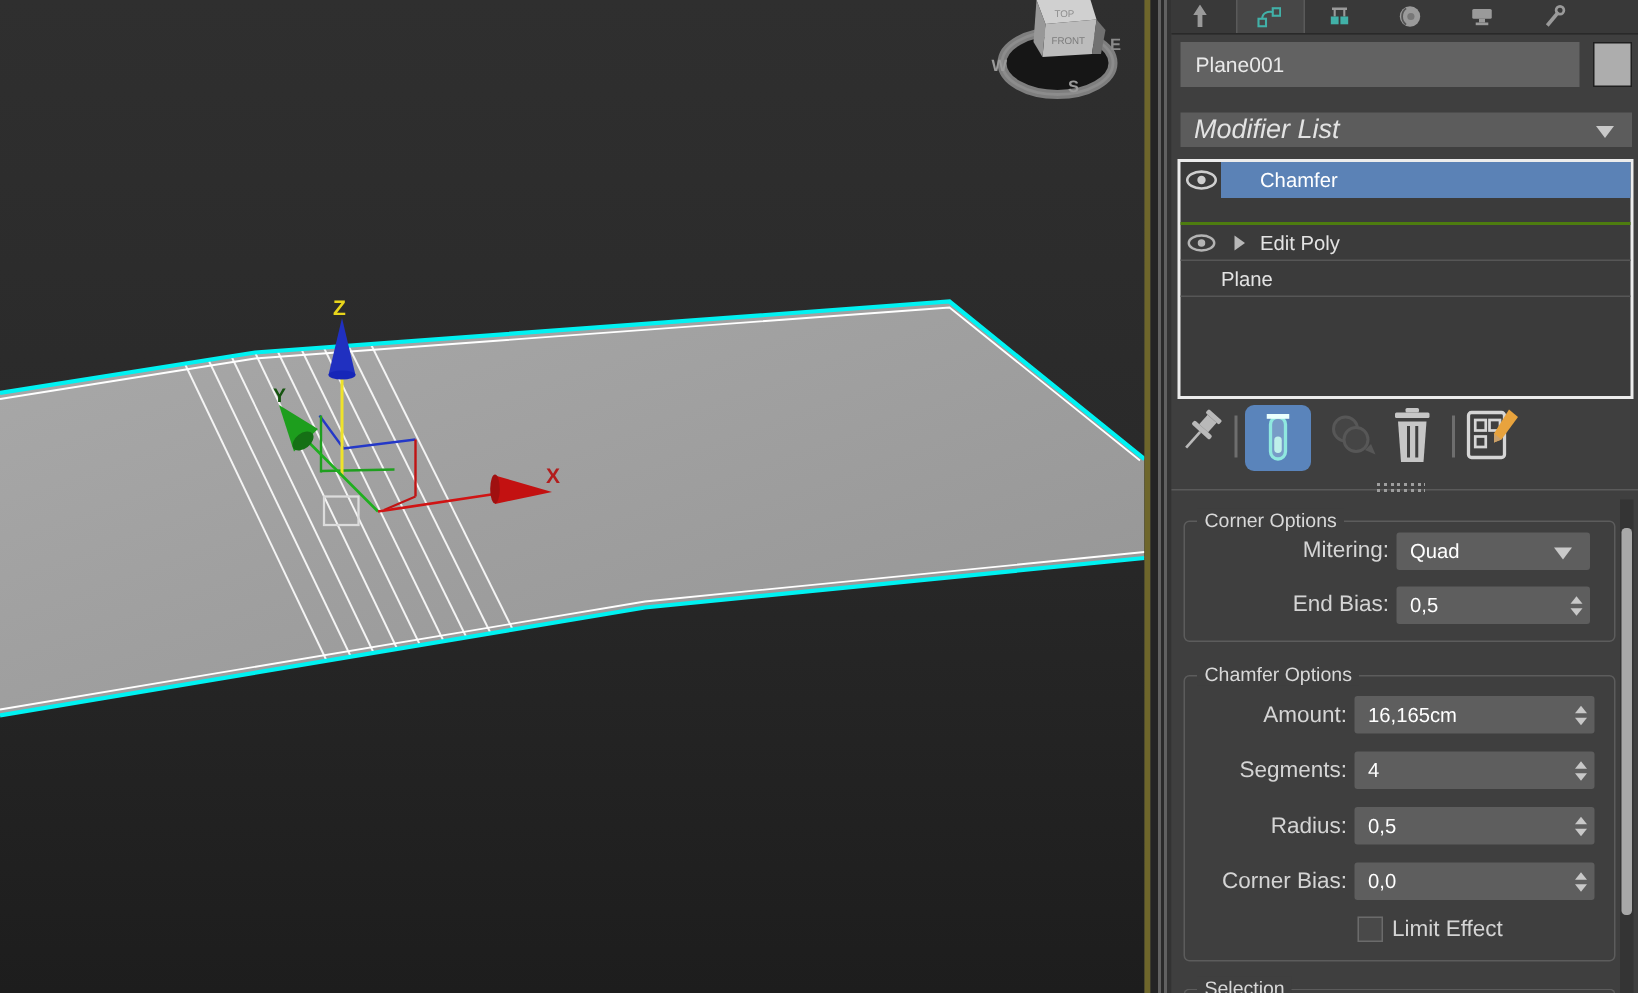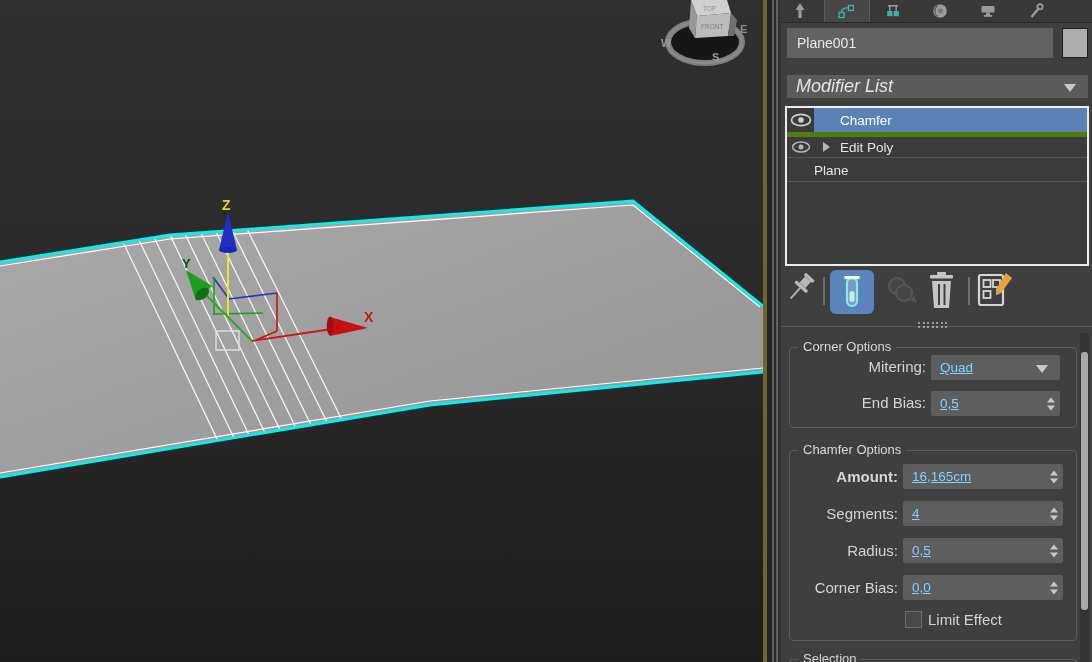--- a/index.html
+++ b/index.html
@@ -36,21 +36,21 @@
   .activebtn{position:absolute;left:49px;top:270px;width:44px;height:44px;background:#5a84bb;border-radius:6px;}
   .pdivider{position:absolute;left:0;top:326px;width:311px;height:1px;background:#5a5a5a;}
   .dots{position:absolute;left:137px;top:322px;width:32px;height:9px;}
   .dotrow{height:2px;margin-bottom:2px;background:repeating-linear-gradient(90deg,#9e9e9e 0 2px,transparent 2px 4.5px);}
   .groupbox{position:absolute;border:1px solid #5c5c5c;border-radius:4px;box-sizing:border-box;}
   .legend{position:absolute;top:-9px;left:8px;background:#3f3f3f;padding:0 5px;color:#d8d8d8;
           font-size:13px;white-space:nowrap;}
   .flabel{position:absolute;color:#d4d4d4;font-size:15px;text-align:right;}
   .fieldbox{position:absolute;background:#5e5e5e;border-radius:2px;}
   .fval{position:absolute;left:0;top:0;width:100%;height:100%;background:transparent;border:none;
-        color:#7dd3fc;font:13.5px "Liberation Sans",sans-serif;padding-left:9px;box-sizing:border-box;outline:none;text-decoration:underline;}
+        color:#ffffff;font:13.5px "Liberation Sans",sans-serif;padding-left:9px;box-sizing:border-box;outline:none;}
   .spin{position:absolute;right:5px;top:50%;transform:translateY(-50%);}
   .tri-up{width:0;height:0;border-left:4px solid transparent;border-right:4px solid transparent;
           border-bottom:5px solid #c8c8c8;margin-bottom:3px;}
   .tri-down{width:0;height:0;border-left:4px solid transparent;border-right:4px solid transparent;
             border-top:5px solid #c8c8c8;}
   .cbox{position:absolute;left:124px;top:611px;width:15px;height:15px;background:#494949;border:1px solid #6b6b6b;}
   .sbtrack{position:absolute;left:299px;top:333px;width:9px;height:329px;background:#343434;}
   .sbthumb{position:absolute;left:1px;top:19px;width:7px;height:258px;background:#a8a8a8;border-radius:3px;}
 </style>
 </head>
@@ -178,21 +178,21 @@
       <div class="srow" style="height:24px;">
         <div style="position:absolute;left:27px;top:0;right:0;height:100%;background:#5b82b6;"></div>
         <span class="eyewrap">
           <svg width="24" height="16">
               <ellipse cx="12" cy="8" rx="9.5" ry="5.6" fill="none" stroke="#cfcfcf" stroke-width="1.7"></ellipse>
               <circle cx="12" cy="8" r="2.8" fill="#cfcfcf"></circle>
             </svg>
         </span>
         <span class="rowlabel" style="left:53px;color:#ffffff;">Chamfer</span>
       </div>
-      <div class="srow" style="height:25px;border-top:5px solid #4d7c0f;">
+      <div class="srow" style="height:25px;border-top:2px solid #4d7c0f;margin-top:16px;">
         <span class="eyewrap">
           <svg width="24" height="16">
               <ellipse cx="12" cy="8" rx="8.5" ry="5" fill="none" stroke="#b4b4b4" stroke-width="1.6"></ellipse>
               <circle cx="12" cy="8" r="2.5" fill="#b4b4b4"></circle>
             </svg>
         </span>
         <div class="exp-arrow"></div>
         <span class="rowlabel" style="left:53px;">Edit Poly</span>
       </div>
       <div class="srow" style="height:25px;border-top:1px solid #565656;border-bottom:1px solid #565656;">
@@ -259,21 +259,21 @@
       <input class="fval" value="0,5" style="">
       <div class="spin">
           <div class="tri-up"></div>
           <div class="tri-down"></div>
         </div>
     </div>
 
     <div class="groupbox" style="left:8px;top:450px;width:288px;height:191px;">
       <span class="legend">Chamfer Options</span>
     </div>
-    <div class="flabel" style="left:8px;top:468px;width:109px;font-weight:bold;">Amount:</div>
+    <div class="flabel" style="left:8px;top:468px;width:109px;">Amount:</div>
     <div class="fieldbox" style="left:122px;top:464px;width:160px;height:25px;">
       <input class="fval" value="16,165cm" style="">
       <div class="spin">
           <div class="tri-up"></div>
           <div class="tri-down"></div>
         </div>
     </div>
     <div class="flabel" style="left:8px;top:505px;width:109px;">Segments:</div>
     <div class="fieldbox" style="left:122px;top:501px;width:160px;height:25px;">
       <input class="fval" value="4" style="">

